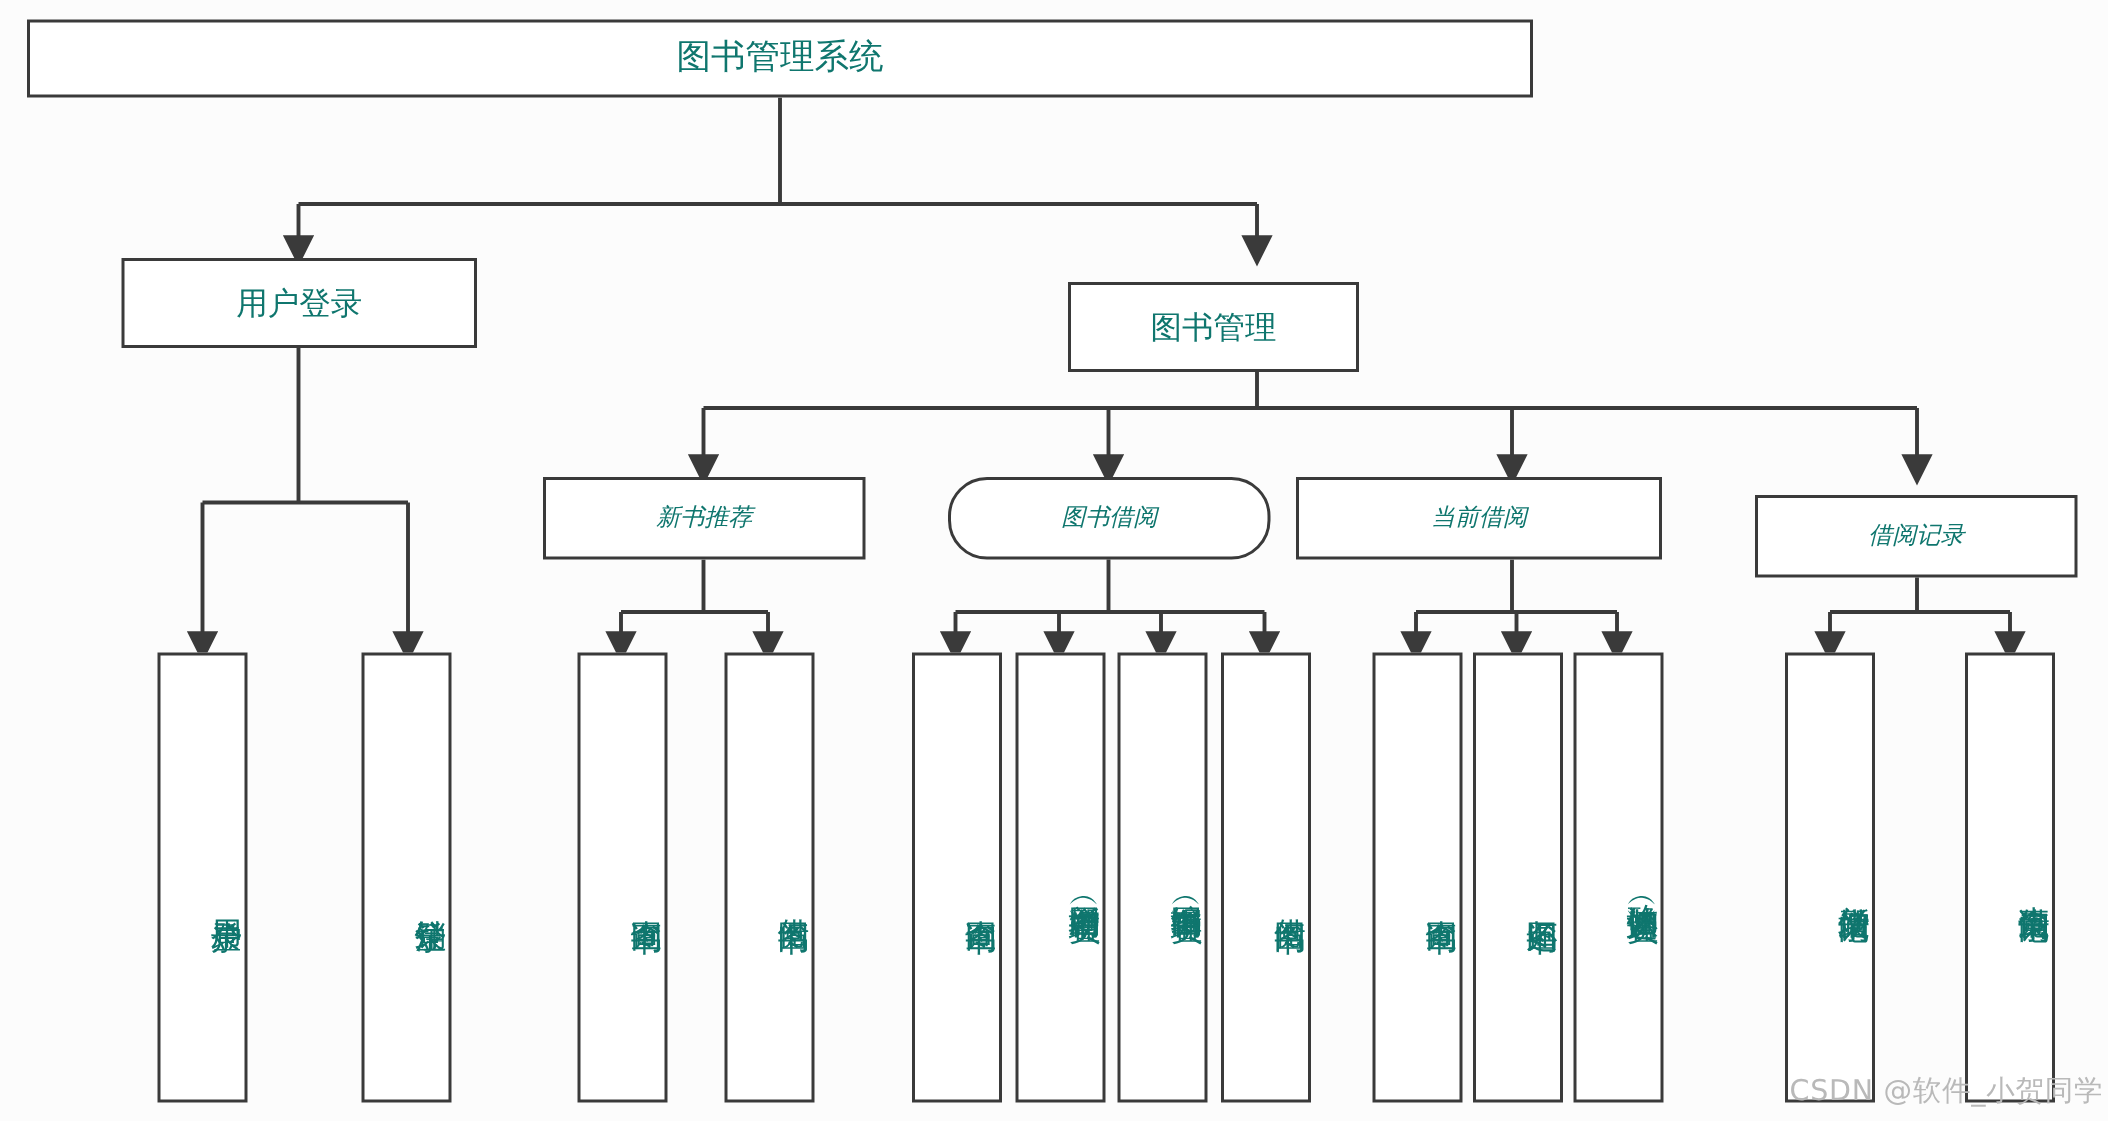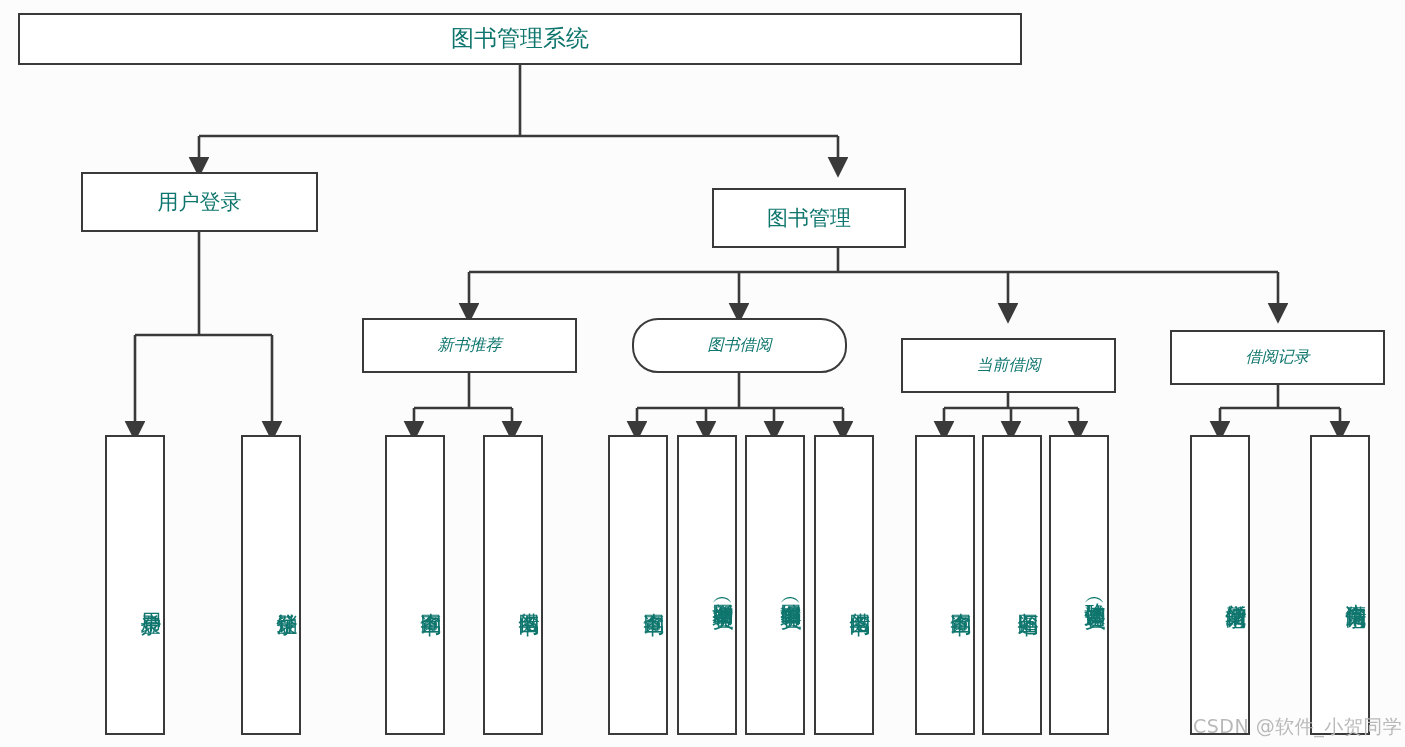--- a/index.html
+++ b/index.html
@@ -108,21 +108,21 @@
   <div class="node root" style="left:18px;top:13px;width:1004px;height:52px;">图书管理系统</div>
 
   <div class="node lvl1" style="left:81px;top:172px;width:237px;height:60px;">用户登录</div>
 
   <div class="node lvl1" style="left:712px;top:188px;width:194px;height:60px;">图书管理</div>
 
   <div class="node lvl2" style="left:362px;top:318px;width:215px;height:55px;">新书推荐</div>
 
   <div class="node lvl2" style="left:632px;top:318px;width:215px;height:55px;border-radius:26px;">图书借阅</div>
 
-  <div class="node lvl2" style="left:901px;top:318px;width:215px;height:55px;margin-top:20px;">当前借阅</div>
+  <div class="node lvl2" style="left:864px;top:318px;width:244px;height:55px;">当前借阅</div>
 
   <div class="node lvl2" style="left:1170px;top:330px;width:215px;height:55px;">借阅记录</div>
 
   <div class="node leaf" style="left:105px;top:435px;width:60px;height:300px;">用户登录</div>
 
   <div class="node leaf" style="left:241px;top:435px;width:60px;height:300px;">注销登录</div>
 
   <div class="node leaf" style="left:385px;top:435px;width:60px;height:300px;">查询图书</div>
 
   <div class="node leaf" style="left:483px;top:435px;width:60px;height:300px;">借阅图书</div>

